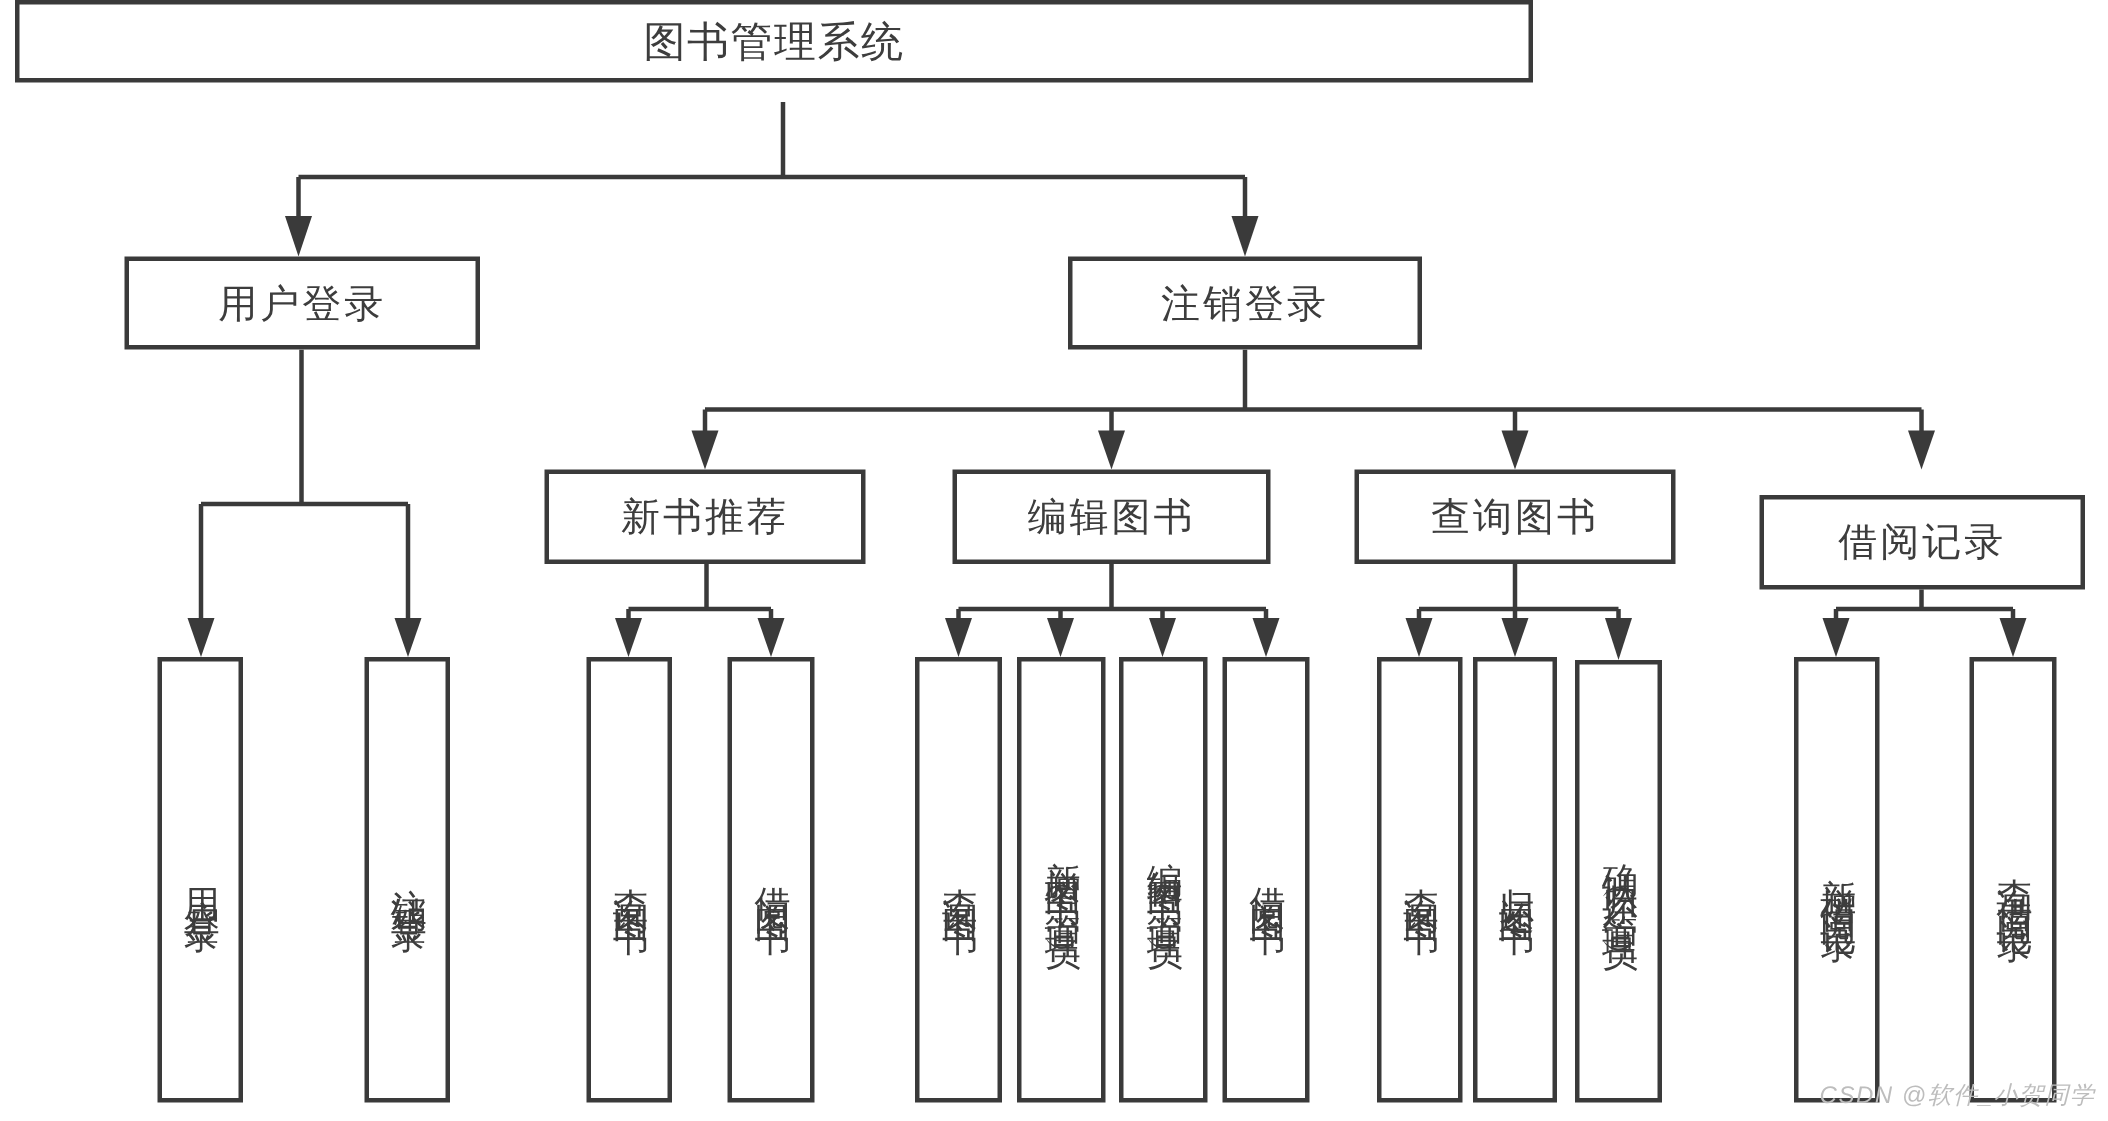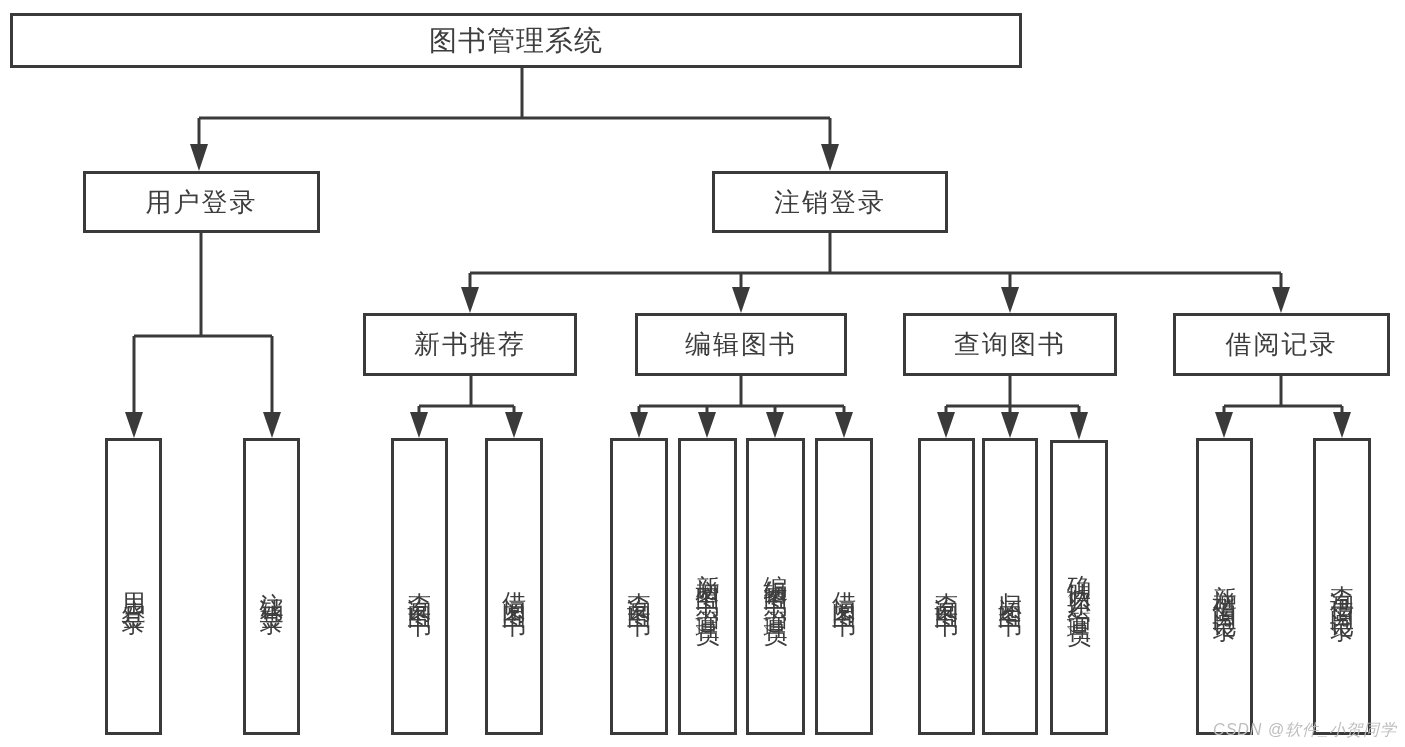--- a/index.html
+++ b/index.html
@@ -122,41 +122,41 @@
 
       <path d="M1281,376 V406"></path>
       <path d="M1224,406 H1342"></path>
       <path d="M1224,406 V414"></path>
       <polygon points="1215,412 1233,412 1224,438"></polygon>
       <path d="M1342,406 V414"></path>
       <polygon points="1333,412 1351,412 1342,438"></polygon>
     </g>
   </svg>
 
-  <div class="node h root" style="left:10px;top:13px;width:1012px;height:55px">
+  <div class="node h root" style="left:10px;top:0;width:1012px;height:55px">
     <span>图书管理系统</span>
   </div>
 
   <div class="node h" style="left:83px;top:171px;width:237px;height:62px">
     <span>用户登录</span>
   </div>
   <div class="node h" style="left:712px;top:171px;width:236px;height:62px">
     <span>注销登录</span>
   </div>
 
   <div class="node h" style="left:363px;top:313px;width:214px;height:63px">
     <span>新书推荐</span>
   </div>
   <div class="node h" style="left:635px;top:313px;width:212px;height:63px">
     <span>编辑图书</span>
   </div>
   <div class="node h" style="left:903px;top:313px;width:214px;height:63px">
     <span>查询图书</span>
   </div>
-  <div class="node h" style="left:1173px;top:313px;width:217px;height:63px">
+  <div class="node h" style="left:1173px;top:330px;width:217px;height:63px">
     <span>借阅记录</span>
   </div>
 
   <div class="node v" style="left:105px;top:438px;width:57px;height:297px">
     <span>用户登录</span>
   </div>
   <div class="node v" style="left:243px;top:438px;width:57px;height:297px">
     <span>注销登录</span>
   </div>
 

